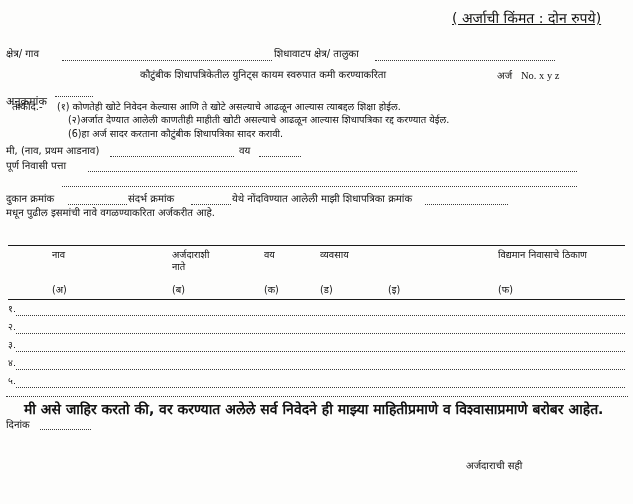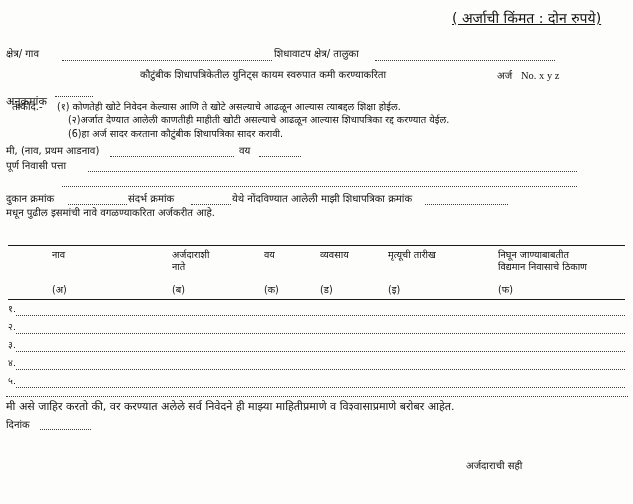--- a/index.html
+++ b/index.html
@@ -117,24 +117,22 @@
     <div>अर्जदाराशी</div>
     <div>नाते</div>
   </div>
   <div class="abs dev colhead" style="left:264px;top:249px;width:58px;font-size:9.6px;">
     <div>वय</div>
   </div>
   <div class="abs dev colhead" style="left:320px;top:249px;width:72px;font-size:9.6px;">
     <div>व्यवसाय</div>
   </div>
   <div class="abs dev colhead" style="left:388px;top:249px;width:120px;font-size:9.6px;">
-    <div>मृत्यूची तारीख</div>
   </div>
   <div class="abs dev colhead" style="left:498px;top:249px;width:132px;font-size:9.6px;">
-    <div>निघून जाण्याबाबतीत</div>
     <div>विद्यमान निवासाचे ठिकाण</div>
   </div>
 
   <div class="abs dev colhead" style="left:52px;top:284px;width:120px;font-size:9.6px;">(अ)</div>
   <div class="abs dev colhead" style="left:172px;top:284px;width:92px;font-size:9.6px;">(ब)</div>
   <div class="abs dev colhead" style="left:264px;top:284px;width:58px;font-size:9.6px;">(क)</div>
   <div class="abs dev colhead" style="left:320px;top:284px;width:72px;font-size:9.6px;">(ड)</div>
   <div class="abs dev colhead" style="left:388px;top:284px;width:120px;font-size:9.6px;">(इ)</div>
   <div class="abs dev colhead" style="left:498px;top:284px;width:132px;font-size:9.6px;">(फ)</div>
 
@@ -150,21 +148,21 @@
   <div class="dotline" style="left:16px;top:351px;width:609px;"></div>
 
   <div class="abs dev rownum" style="left:8px;top:358px;">४.</div>
   <div class="dotline" style="left:16px;top:369px;width:609px;"></div>
 
   <div class="abs dev rownum" style="left:8px;top:376px;">५.</div>
   <div class="dotline" style="left:16px;top:387px;width:609px;"></div>
 
   <div class="dotline" style="left:6px;top:396px;width:622px;"></div>
 
-  <div class="abs dev" style="left:6px;top:401px;font-size:11px;">मी असे जाहिर करतो की, वर करण्यात अलेले सर्व निवेदने ही माझ्या माहितीप्रमाणे व विश्वासाप्रमाणे बरोबर आहेत.</div>
+  <div class="abs dev" style="left:24px;top:401px;font-size:14px;font-weight:bold;">मी असे जाहिर करतो की, वर करण्यात अलेले सर्व निवेदने ही माझ्या माहितीप्रमाणे व विश्वासाप्रमाणे बरोबर आहेत.</div>
 
   <div class="abs dev" style="left:6px;top:419px;font-size:10px;text-align:center;">दिनांक</div>
   <div class="dotline" style="left:40px;top:429px;width:51px;"></div>
 
   <div class="abs dev" style="left:466px;top:460px;font-size:10px;">अर्जदाराची सही</div>
 
   <div id="cutoff">
     <div class="inner">शिधापत्रिका कार्यालयातील नोंदीबाबत कार्यालयीन उपयोगाकरिता</div>
   </div>
 

